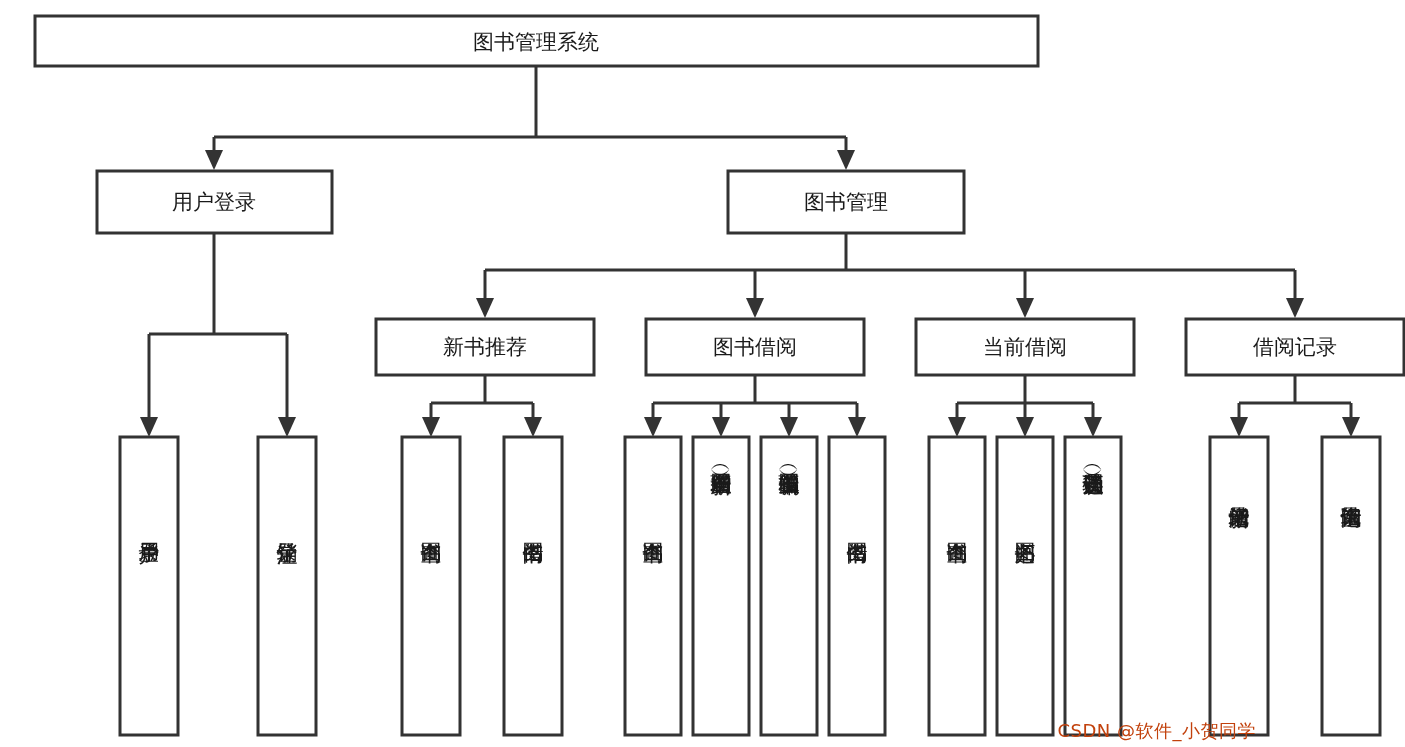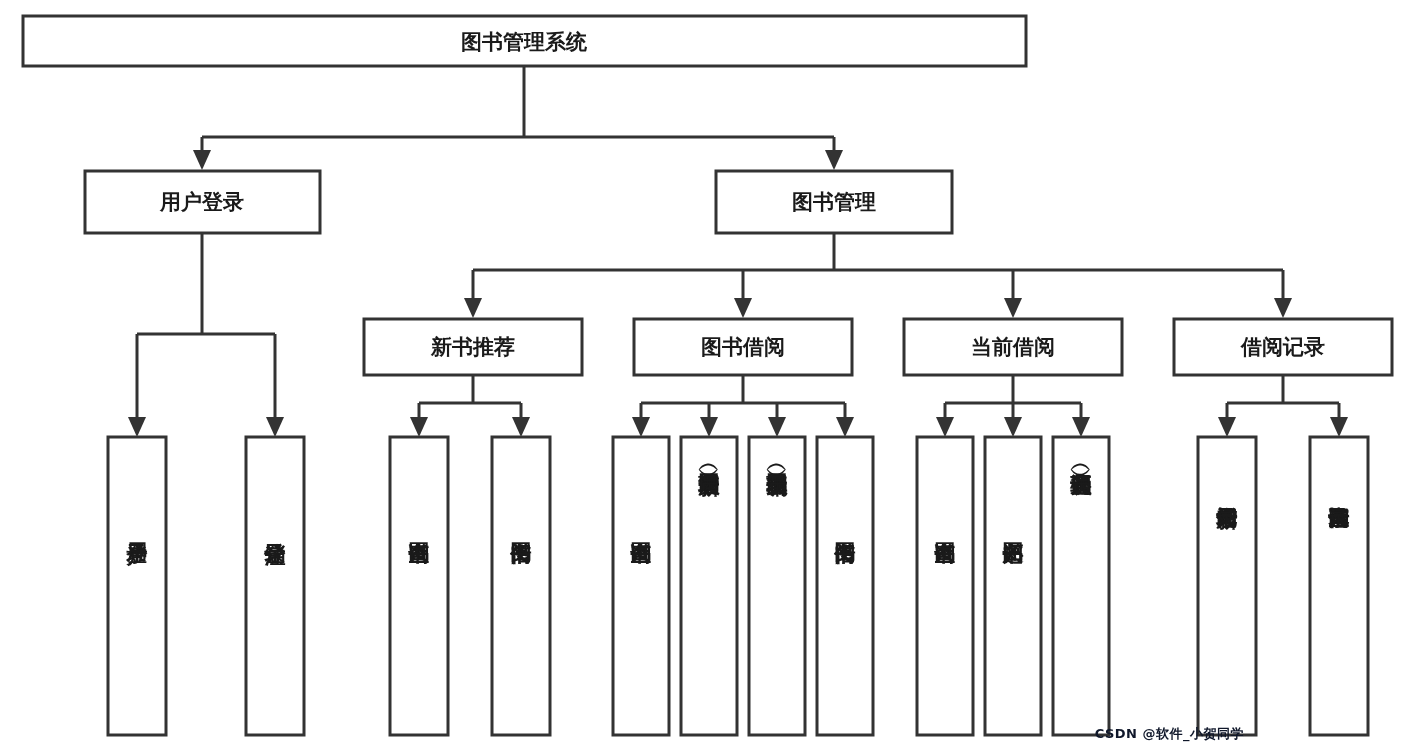--- a/index.html
+++ b/index.html
@@ -9,25 +9,24 @@
   }
   body {
     width: 1405px;
     height: 747px;
     font-family: "DejaVu Sans", "Liberation Sans", sans-serif;
     overflow: hidden;
     position: relative;
   }
   #diagram-root {
     position: absolute;
-    left: 4px;
+    left: 16px;
     top: 0;
     width: 1248px;
     height: 747px;
-    font-weight: bold;
   }
   svg.flow {
     display: block;
     width: 1405px;
     height: 747px;
   }
   .node-rect {
     fill: #ffffff;
     stroke: #333333;
     stroke-width: 3;
@@ -53,22 +52,22 @@
   }
   .arrow-head {
     fill: #333333;
     stroke: none;
   }
   .watermark-text {
     position: absolute;
     right: 8px;
     bottom: 4px;
     font-family: "DejaVu Sans", "Liberation Sans", sans-serif;
-    font-size: 13px;
-    color: #0f172a;
+    font-size: 18px;
+    color: #c2410c;
     white-space: nowrap;
     letter-spacing: 0.5px;
   }
 </style>
 </head>
 <body>
 
 <div id="diagram-root">
 
 <svg class="flow" viewBox="0 0 1405 747" xmlns="http://www.w3.org/2000/svg">

